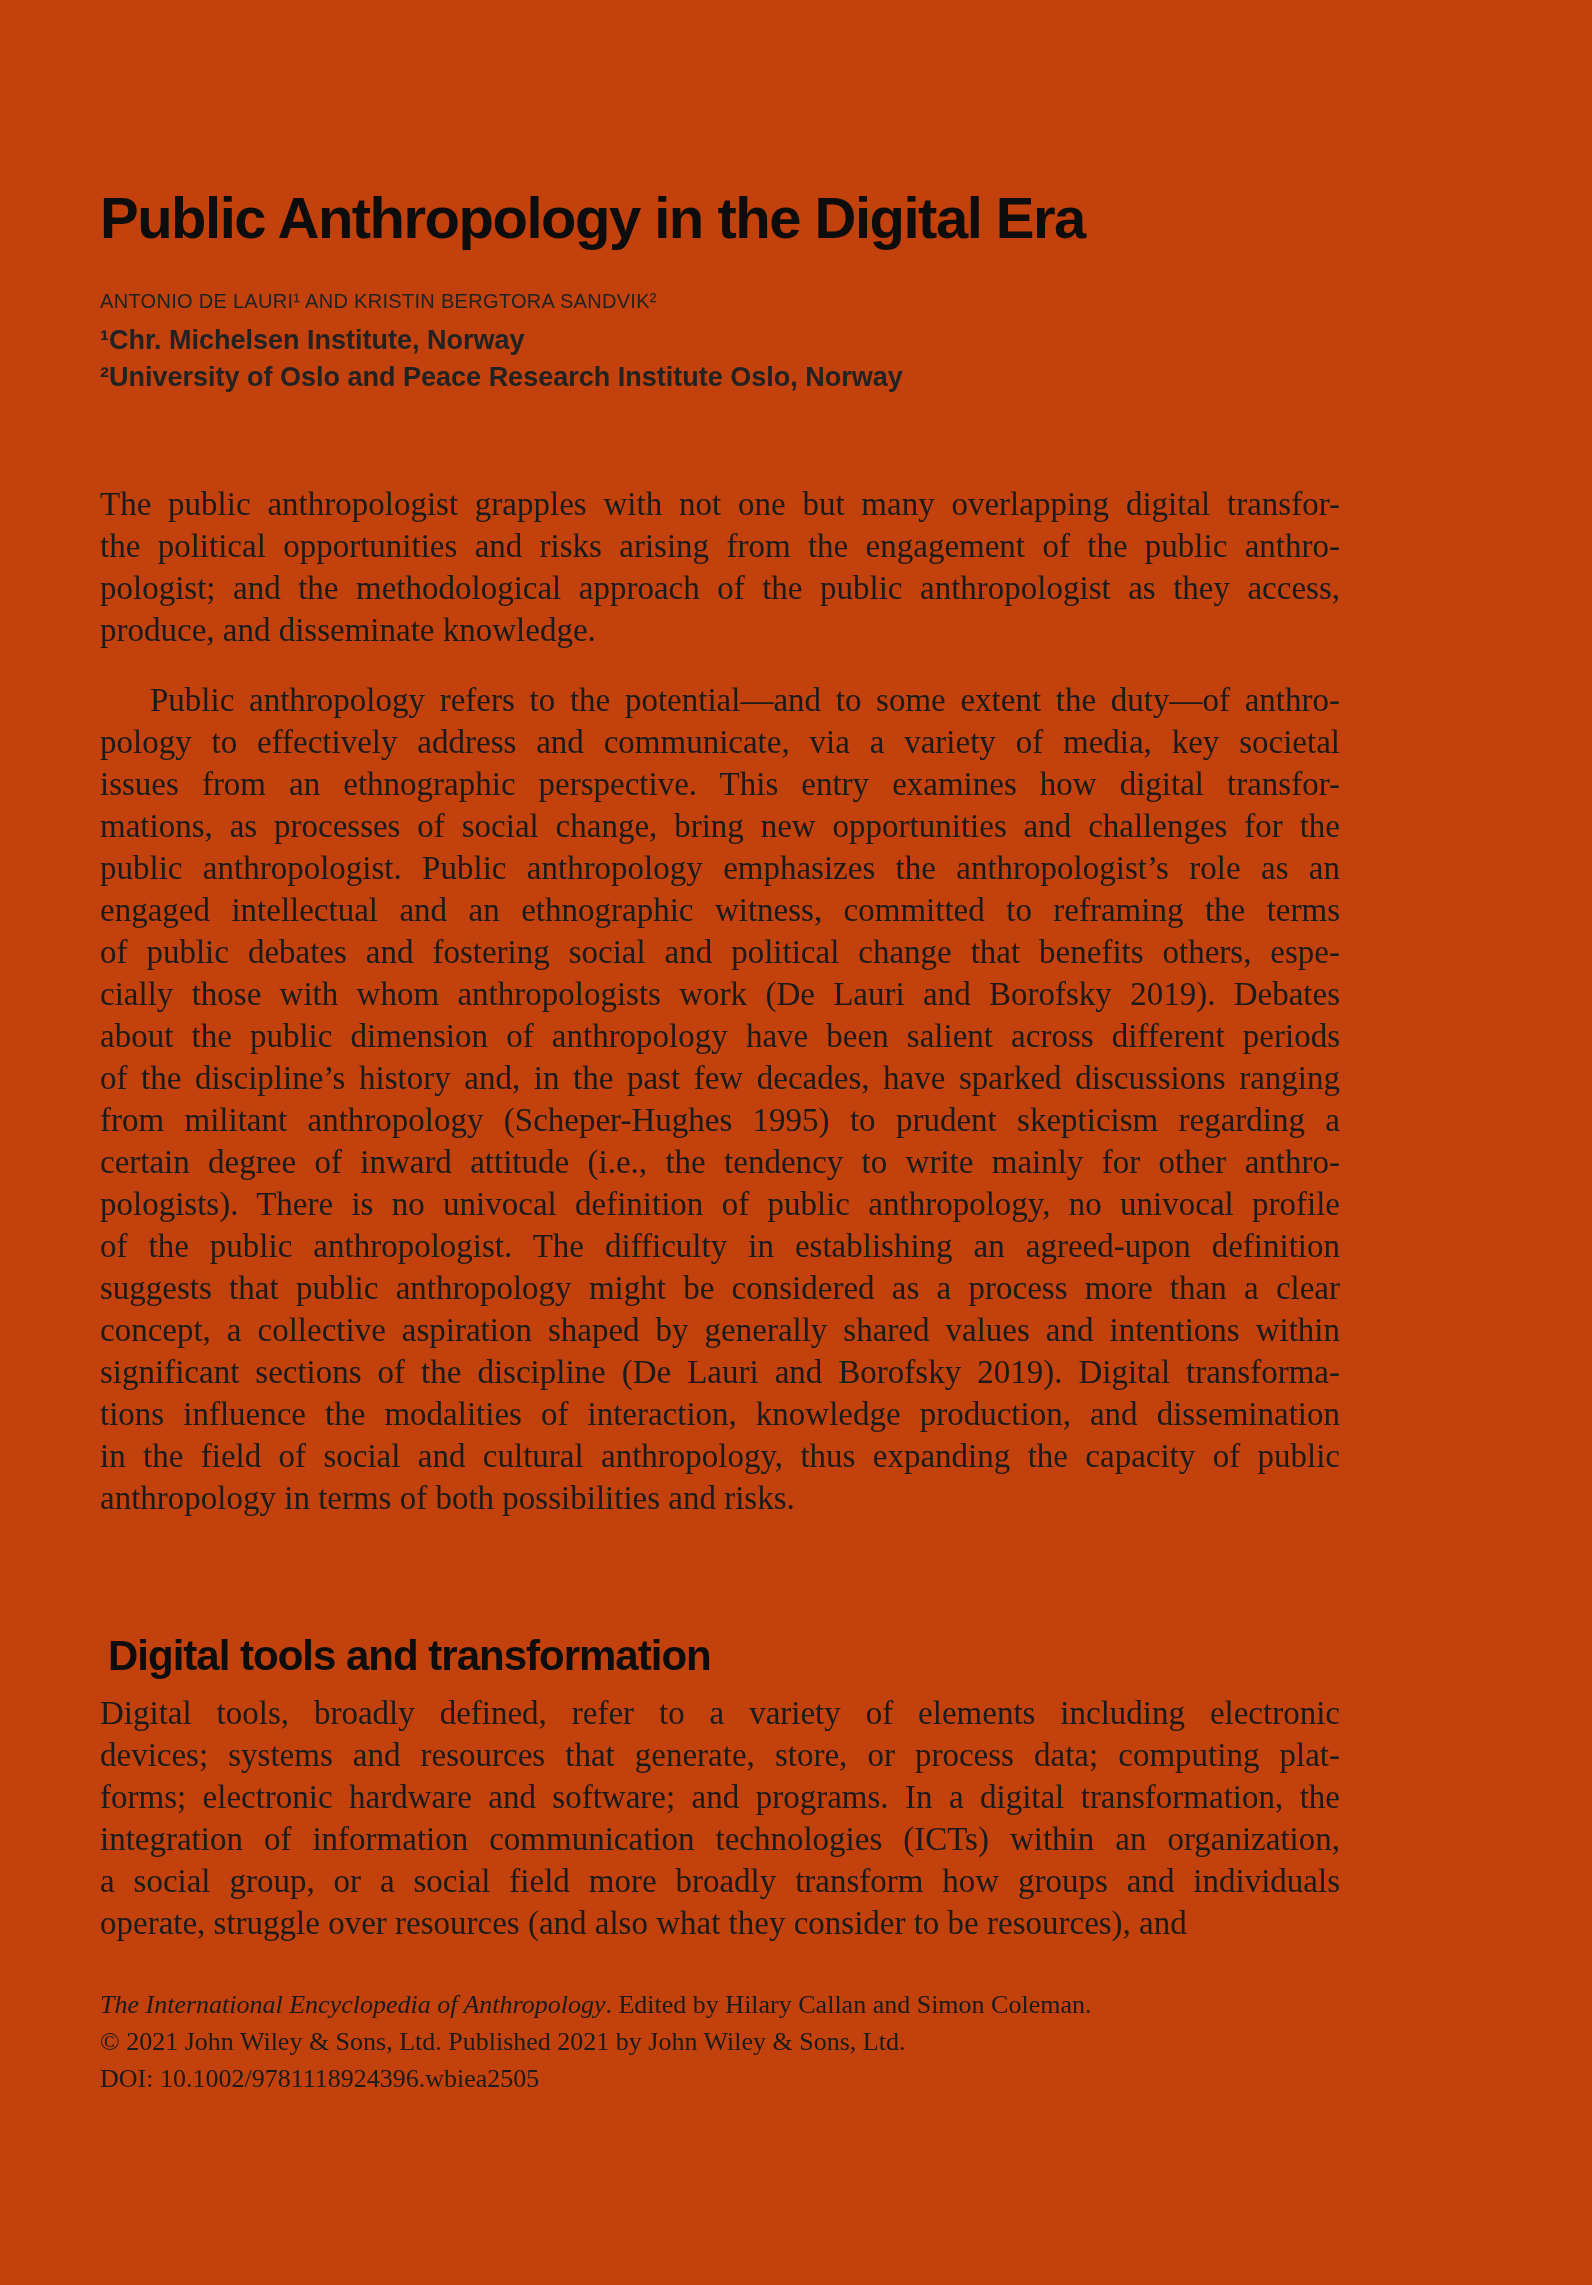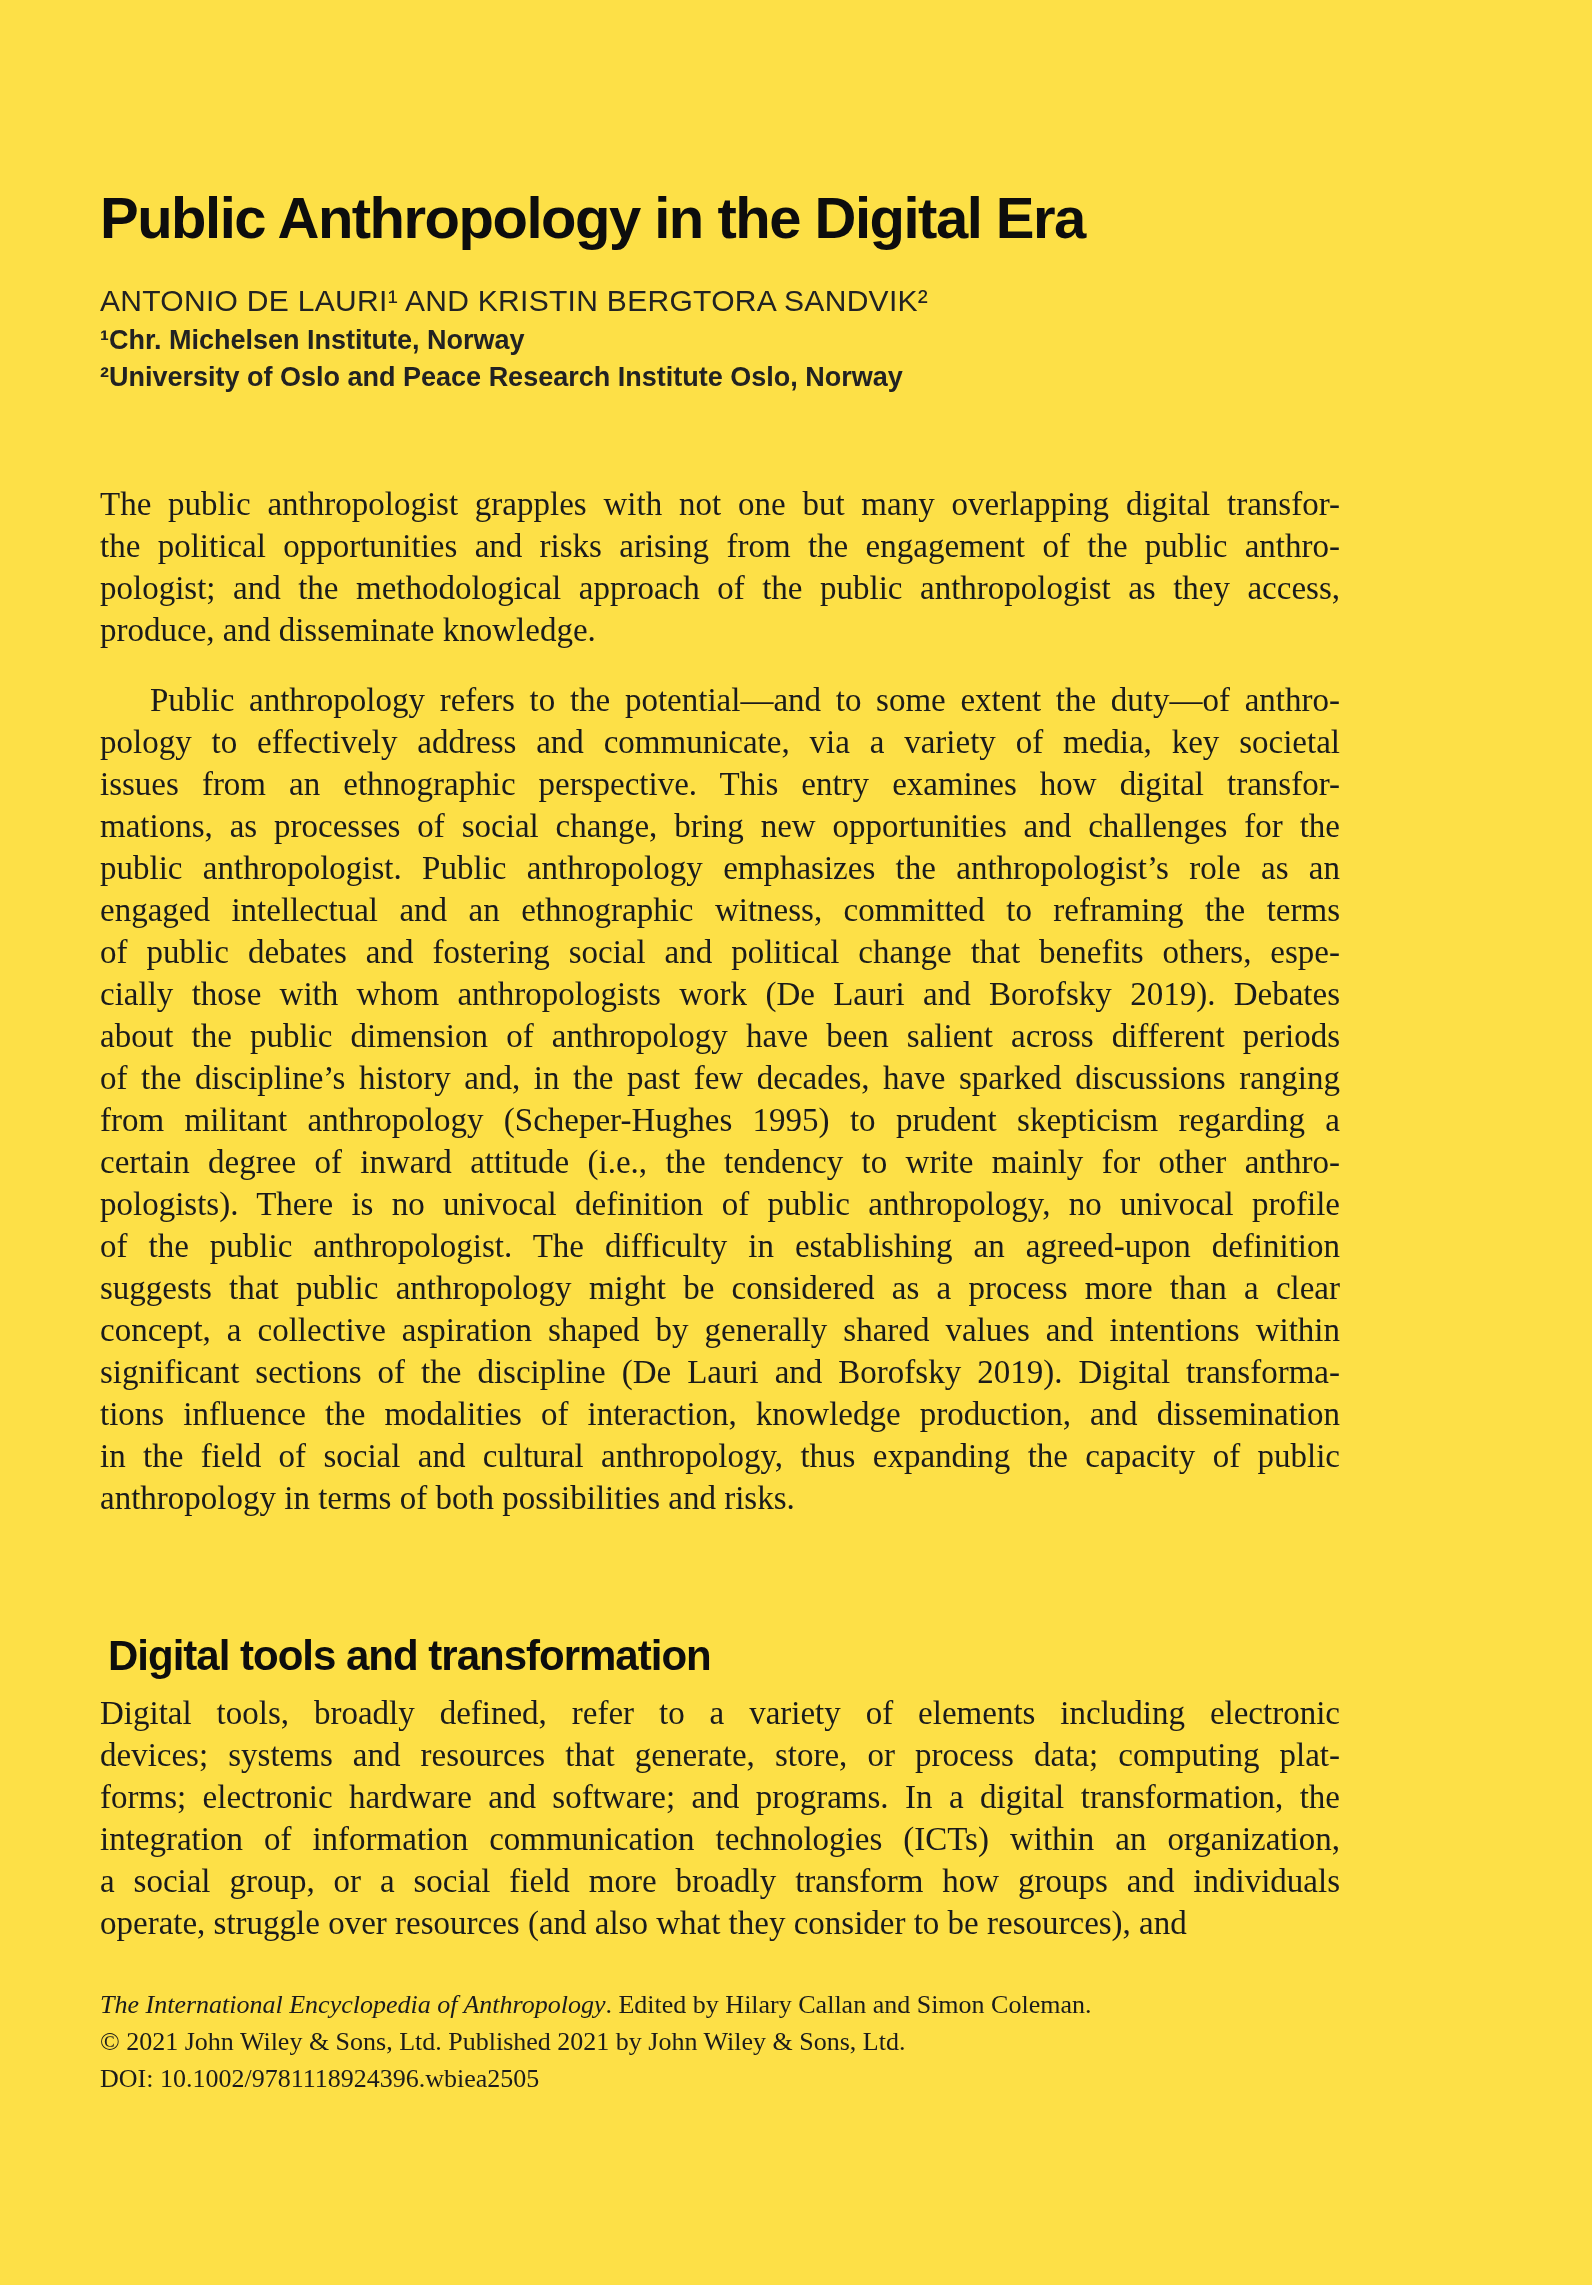--- a/index.html
+++ b/index.html
@@ -1,20 +1,20 @@
 <!DOCTYPE html>
 <html><head>
 <meta charset="utf-8">
 <style>
   html, body { margin: 0; padding: 0; background: #ffffff; }
   .page {
     position: relative;
     width: 1592px;
     height: 2286px;
-    background: #fde047;
+    background: #c2410c;
     font-family: "Liberation Serif", serif;
     color: #1b1b1b;
     overflow: hidden;
   }
   .title {
     position: absolute;
     left: 100px;
     top: 185px;
     margin: 0;
     font-family: "Liberation Sans", sans-serif;
@@ -23,21 +23,21 @@
     letter-spacing: -1.5px;
     line-height: 66px;
     color: #0d0d0d;
     white-space: nowrap;
   }
   .authors {
     position: absolute;
     left: 100px;
     top: 283px;
     font-family: "Liberation Sans", sans-serif;
-    font-size: 30px;
+    font-size: 20px;
     font-weight: 400;
     letter-spacing: 0.3px;
     line-height: 36px;
     color: #222222;
     white-space: nowrap;
   }
   .affiliations {
     position: absolute;
     left: 100px;
     top: 322px;

